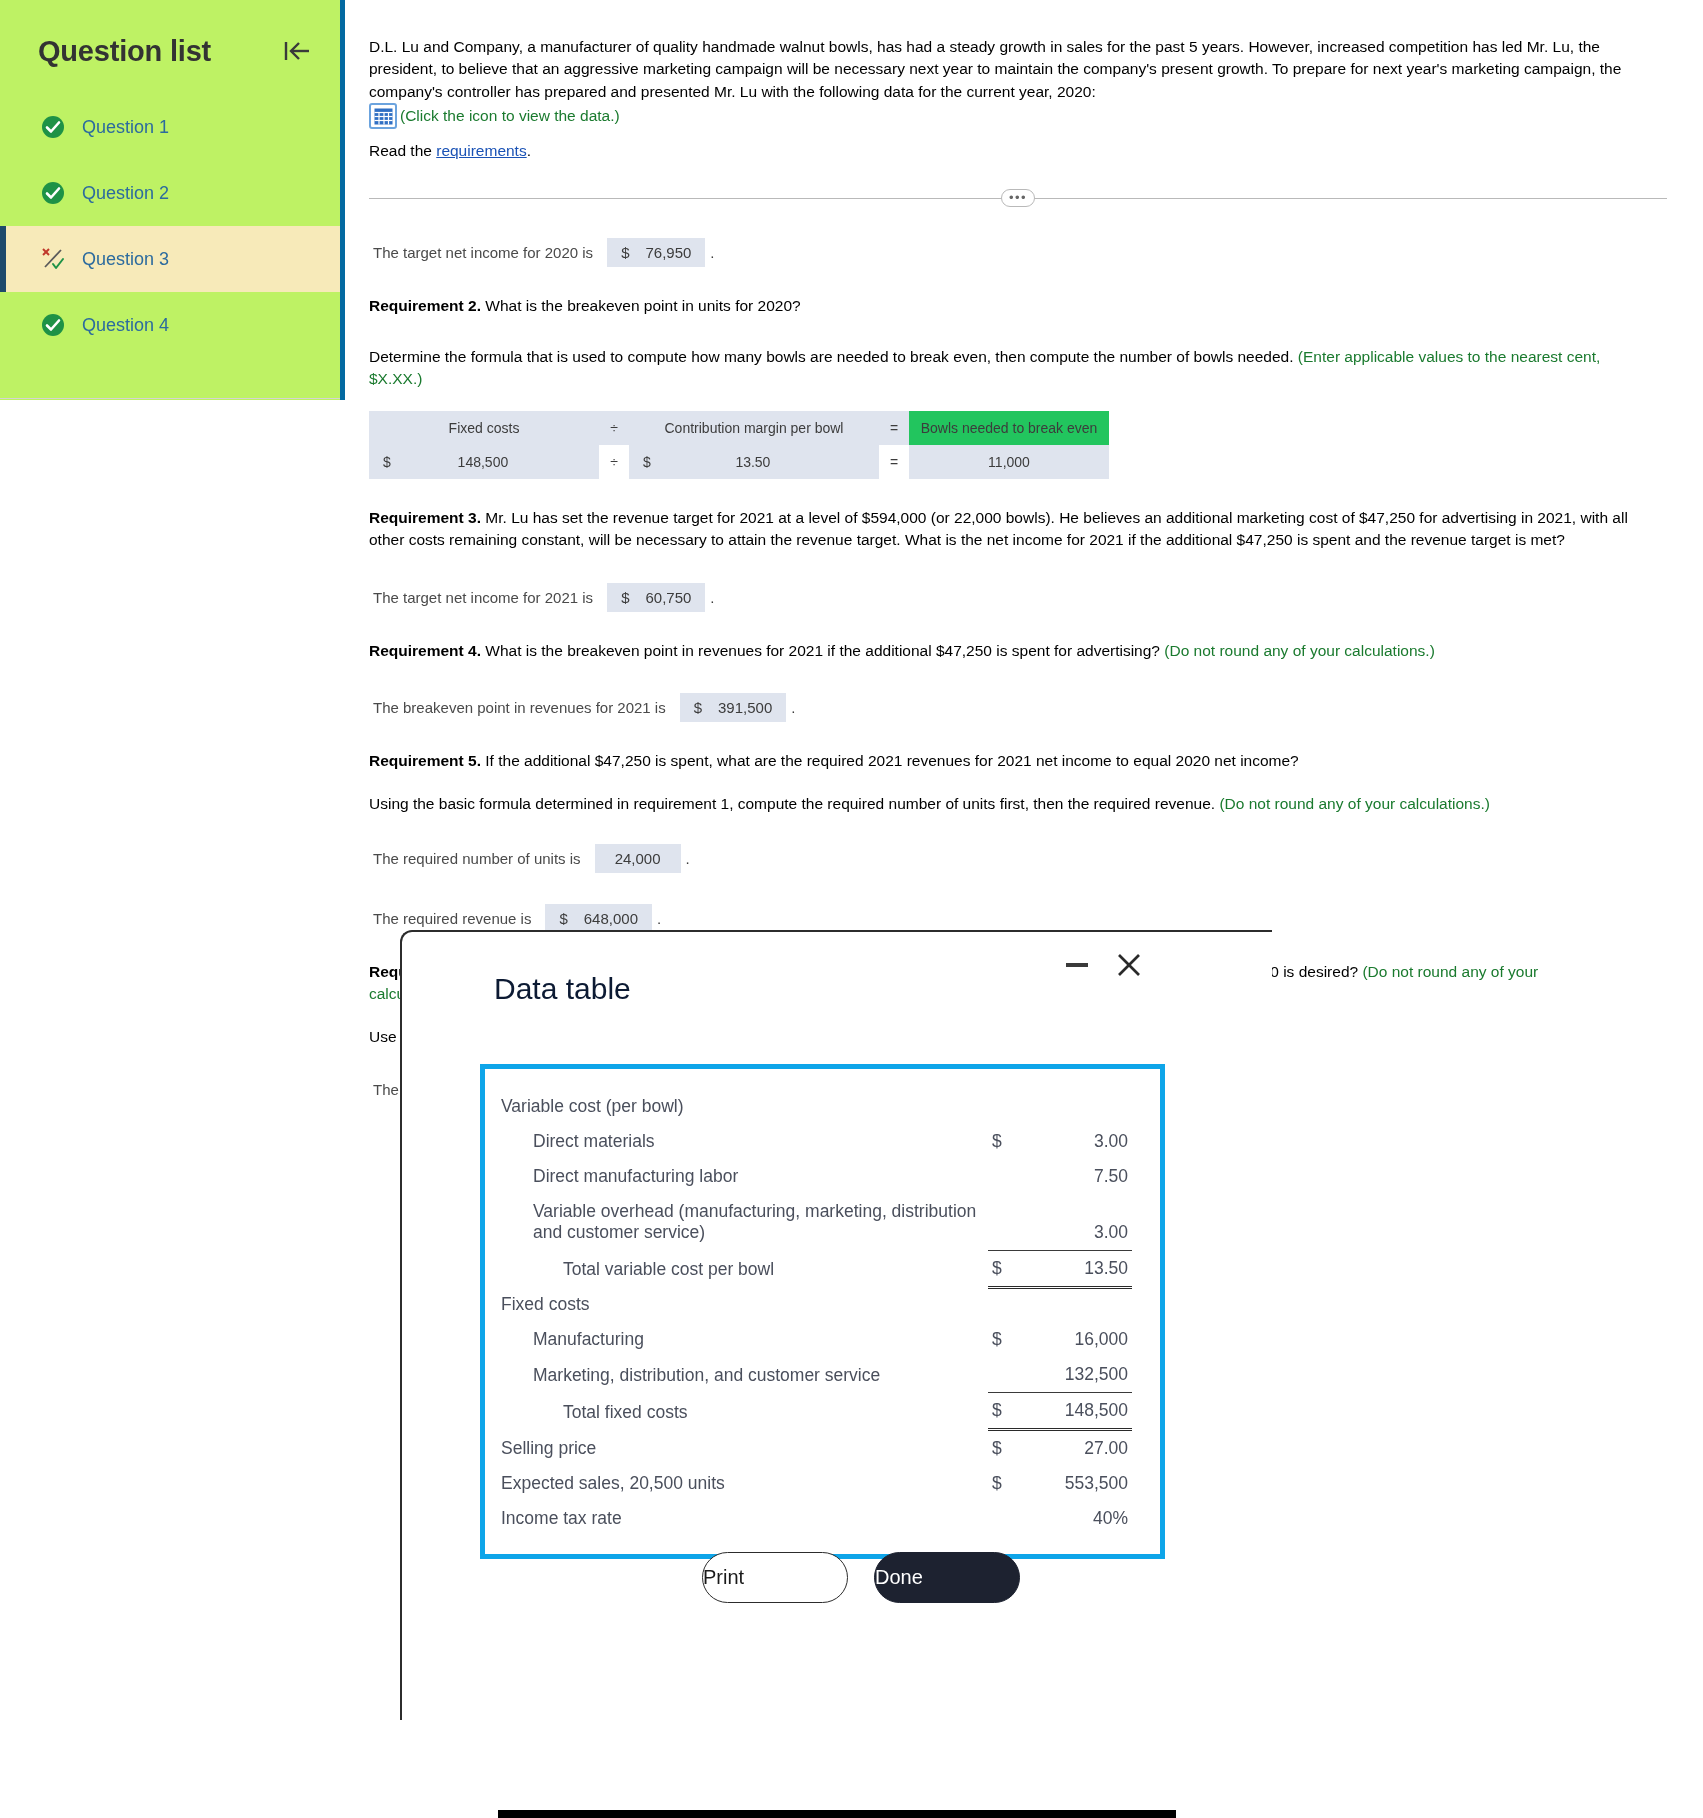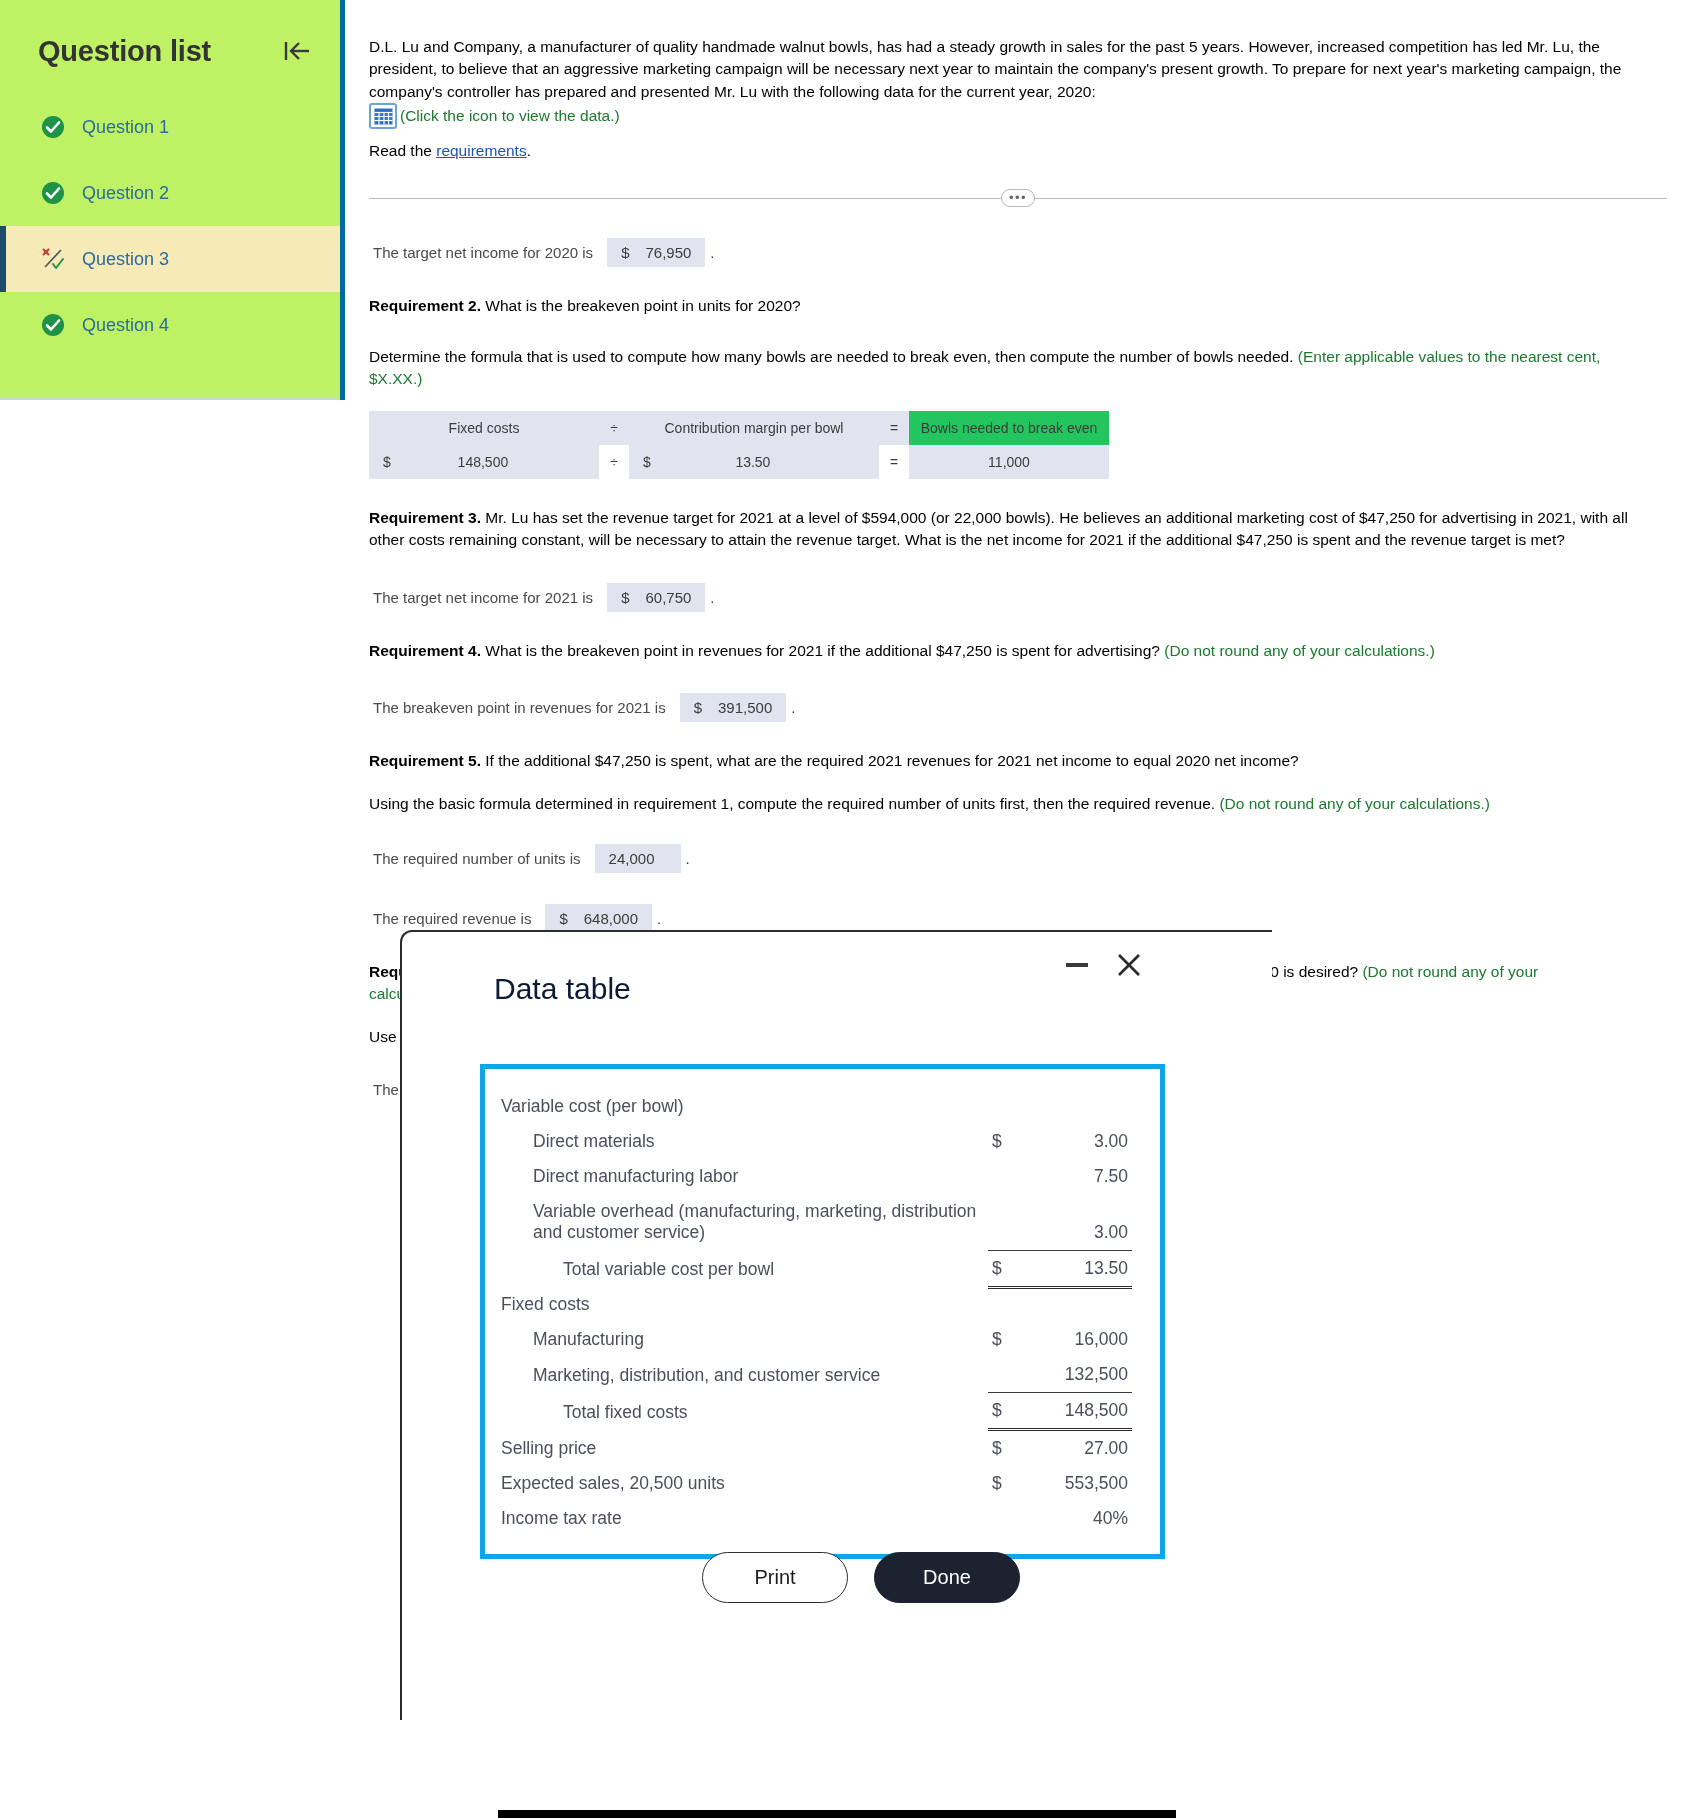--- a/index.html
+++ b/index.html
@@ -157,21 +157,21 @@
   .ans-box {
     background: #dfe4ee;
     padding: 6px 14px;
     min-width: 86px;
     font-size: 15px;
     color: #3c3c3c;
     display: inline-flex;
     justify-content: space-between;
     gap: 16px;
   }
-  .ans-box.num-only { justify-content: flex-start; }
+  .ans-box.num-only { justify-content: center; }
   .ans-box .cur { }
   .period { margin-left: 5px; }
 
   .req {
     margin-top: 28px;
     font-size: 15.5px;
     line-height: 1.45;
     color: #000;
     max-width: 1262px;
   }
@@ -278,21 +278,21 @@
     display: flex;
     justify-content: center;
     gap: 26px;
     padding-left: 48px;
   }
   .btn {
     font-size: 20px;
     border-radius: 30px;
     padding: 13px 0;
     width: 146px;
-    text-align: center;
+    text-align: left;
     cursor: pointer;
   }
   .btn-print {
     background: #fff;
     border: 1.5px solid #2c2c2c;
     color: #1a1a1a;
   }
   .btn-done {
     background: #1d2230;
     color: #ffffff;

